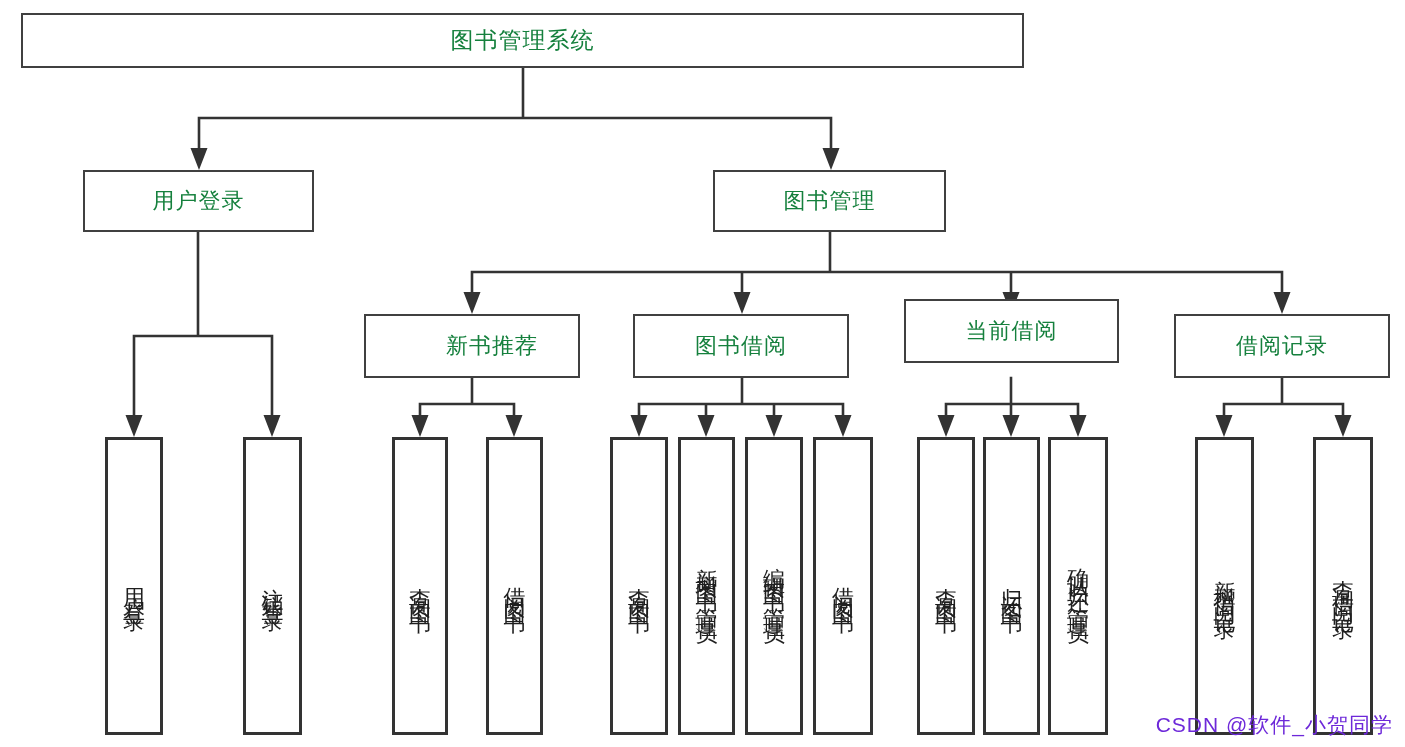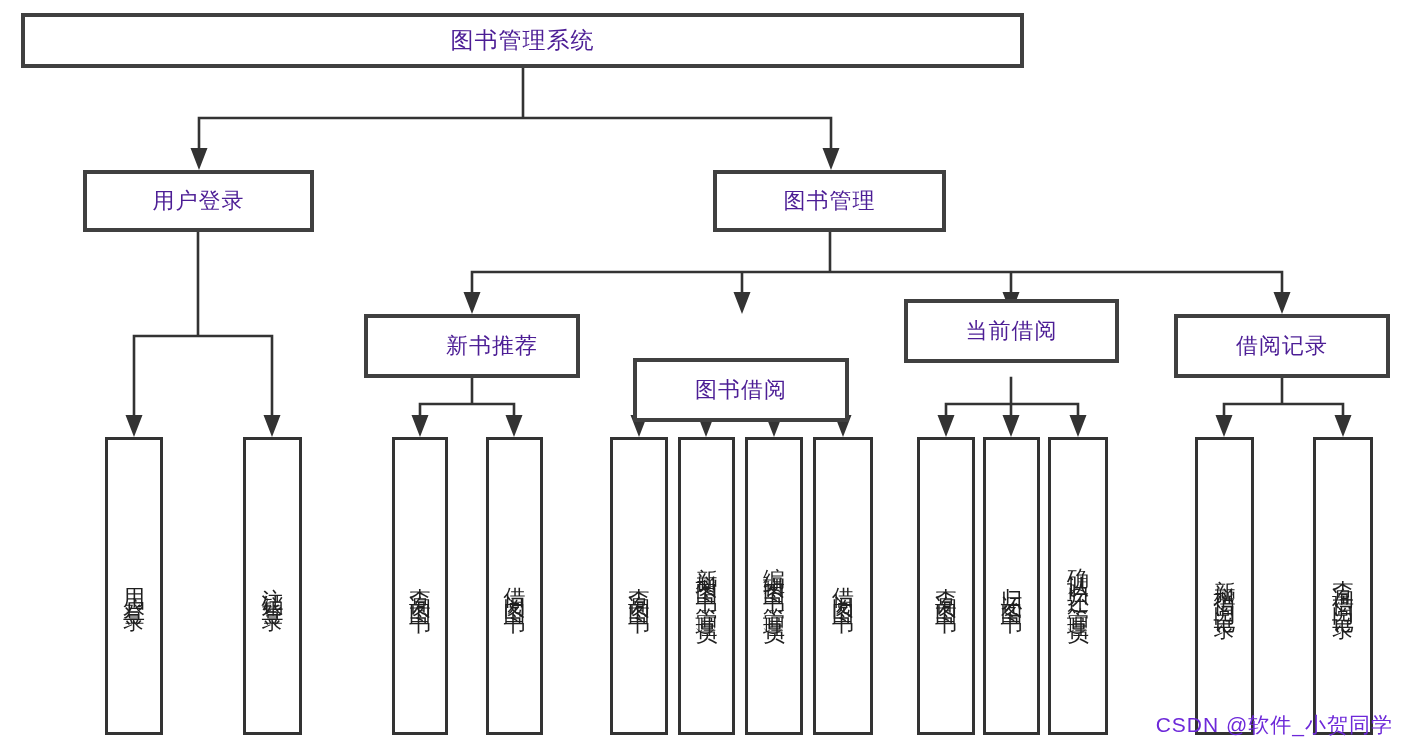--- a/index.html
+++ b/index.html
@@ -18,26 +18,26 @@
   #connectors {
     position: absolute;
     left: 0;
     top: 0;
     width: 1405px;
     height: 747px;
   }
   .box {
     position: absolute;
     box-sizing: border-box;
-    border: 4px solid #404040;
+    border: 2px solid #404040;
     background: #ffffff;
     display: flex;
     align-items: center;
     justify-content: center;
-    color: #4c1d95;
+    color: #15803d;
     font-size: 22px;
     letter-spacing: 1px;
     white-space: nowrap;
     z-index: 2;
   }
   .box.root {
     font-size: 23px;
   }
   .vbox {
     position: absolute;
@@ -96,21 +96,21 @@
       M1069.5,415 H1086.5 L1078,437 Z
       M1215.5,415 H1232.5 L1224,437 Z  M1334.5,415 H1351.5 L1343,437 Z"></path>
   </svg>
 
   <div class="box root" style="left:21px; top:13px; width:1003px; height:55px;">图书管理系统</div>
 
   <div class="box" style="left:83px; top:170px; width:231px; height:62px;">用户登录</div>
   <div class="box" style="left:713px; top:170px; width:233px; height:62px;">图书管理</div>
 
   <div class="box" style="left:364px; top:314px; width:216px; height:64px;padding-left:40px;">新书推荐</div>
-  <div class="box" style="left:633px; top:314px; width:216px; height:64px;margin-top:44px;">图书借阅</div>
+  <div class="box" style="left:633px; top:314px; width:216px; height:64px;">图书借阅</div>
   <div class="box" style="left:904px; top:299px; width:215px; height:64px;">当前借阅</div>
   <div class="box" style="left:1174px; top:314px; width:216px; height:64px;">借阅记录</div>
 
   <div class="vbox" style="left:105px; width:58px;">
     <span>用户登录</span>
   </div>
   <div class="vbox" style="left:243px; width:59px;">
     <span>注销登录</span>
   </div>
 

